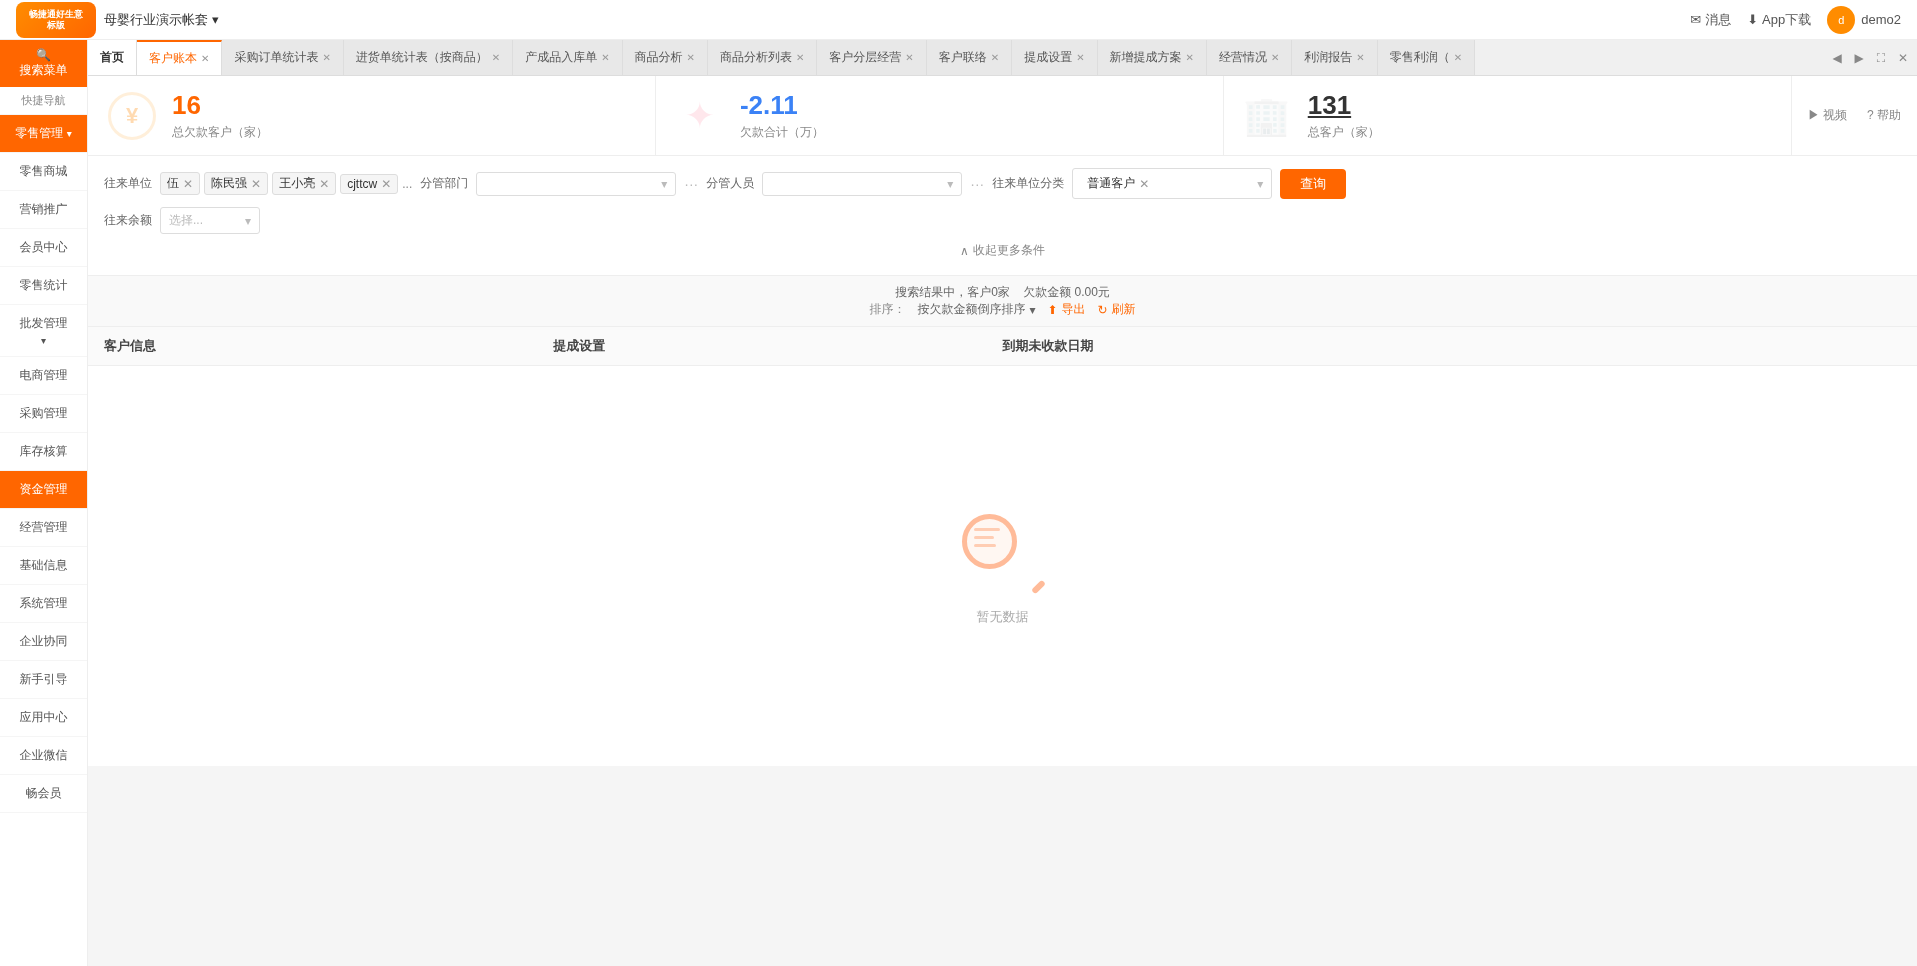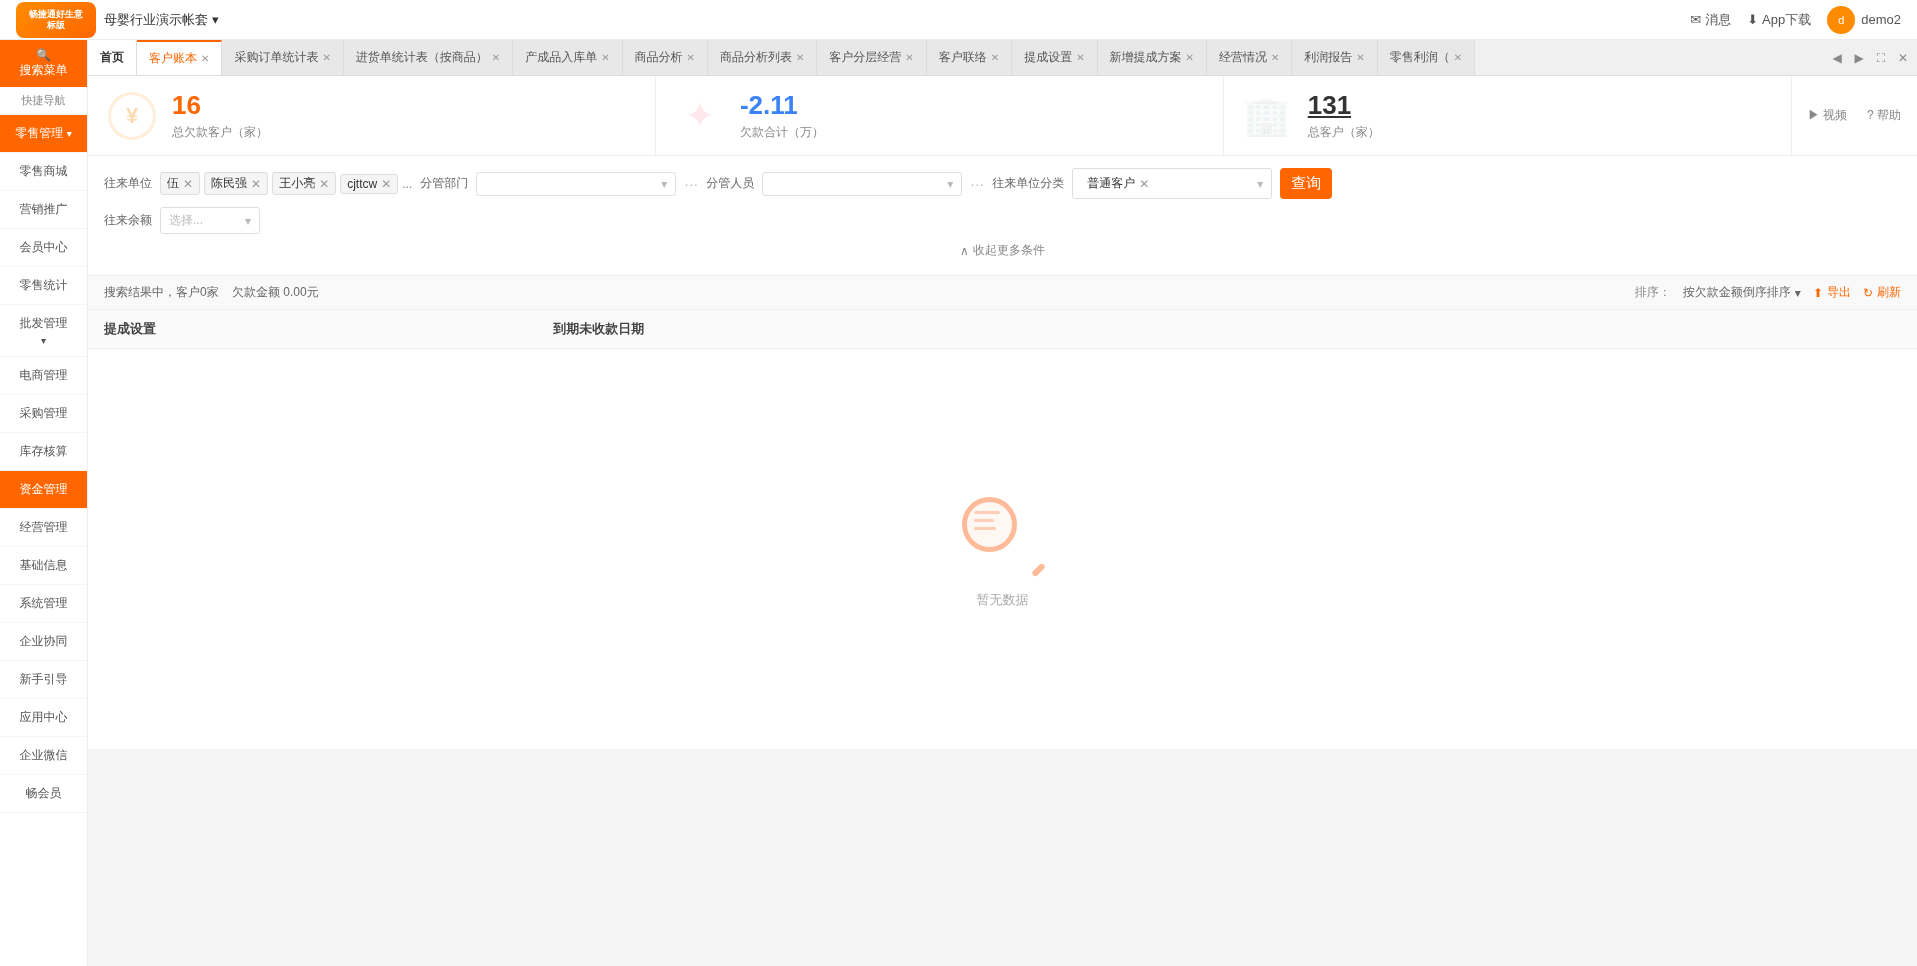--- a/index.html
+++ b/index.html
@@ -171,21 +171,21 @@
       margin: 4px auto;
       width: fit-content;
     }
 
     
     .results-bar {
       background: #f9f9f9;
       padding: 8px 16px;
       display: flex; align-items: center; justify-content: space-between;
       border-bottom: 1px solid #eee;
-      font-size: 12px; color: #666;
+      font-size: 12px; color: #666; flex-direction: column;
     }
     .results-bar-right { display: flex; align-items: center; gap: 12px; }
     .results-action { display: flex; align-items: center; gap: 4px; cursor: pointer; color: #ff6600; }
     .results-sort { display: flex; align-items: center; gap: 4px; cursor: pointer; color: #666; }
 
     
     .data-table { width: 100%; background: #fff; }
     .table-header {
       display: grid;
       grid-template-columns: 2fr 2fr 2fr 2fr;
@@ -434,21 +434,21 @@
       </div>
       <span class="filter-dots">···</span>
       <span class="filter-label">往来单位分类</span>
       <div class="filter-select filter-select-large">
         <div class="filter-tag" style="border:none;background:transparent;">
           <span>普通客户</span>
           <span class="x">✕</span>
         </div>
         <span class="arrow">▾</span>
       </div>
-      <button style="background:#ff6600;color:#fff;border:none;border-radius:4px;padding:6px 11px;cursor:pointer;font-size:15px;">查询</button>
+      <button style="background:#ff6600;color:#fff;border:none;border-radius:4px;padding:6px 20px;cursor:pointer;font-size:13px;">查询</button>
     </div>
     <div class="filter-row">
       <span class="filter-label">往来余额</span>
       <div class="filter-select" style="min-width:100px;">
         <span style="color:#bbb;">选择...</span>
         <span class="arrow">▾</span>
       </div>
     </div>
     <div class="collapse-btn">
       <span>∧</span>
@@ -474,20 +474,21 @@
       </div>
       <div class="results-action">
         <span>↻</span>
         <span>刷新</span>
       </div>
     </div>
   </div>
 
   <div class="data-table">
     <div class="table-header">
+      <div>客户信息</div>
       <div>提成设置</div>
       <div>到期未收款日期</div>
     </div>
     <div class="table-body">
       <div class="empty-state">
 
         <div style="position:relative;width:90px;height:90px;margin:0 auto 12px;">
           <div style="width:55px;height:55px;border-radius:50%;border:5px solid #ffbb99;position:absolute;top:8px;left:4px;background:rgba(255,180,130,0.1);"></div>
           <div style="width:15px;height:6px;background:#ffbb99;border-radius:3px;position:absolute;bottom:6px;right:2px;transform:rotate(-45deg);"></div>
           <div style="position:absolute;top:22px;left:16px;">

